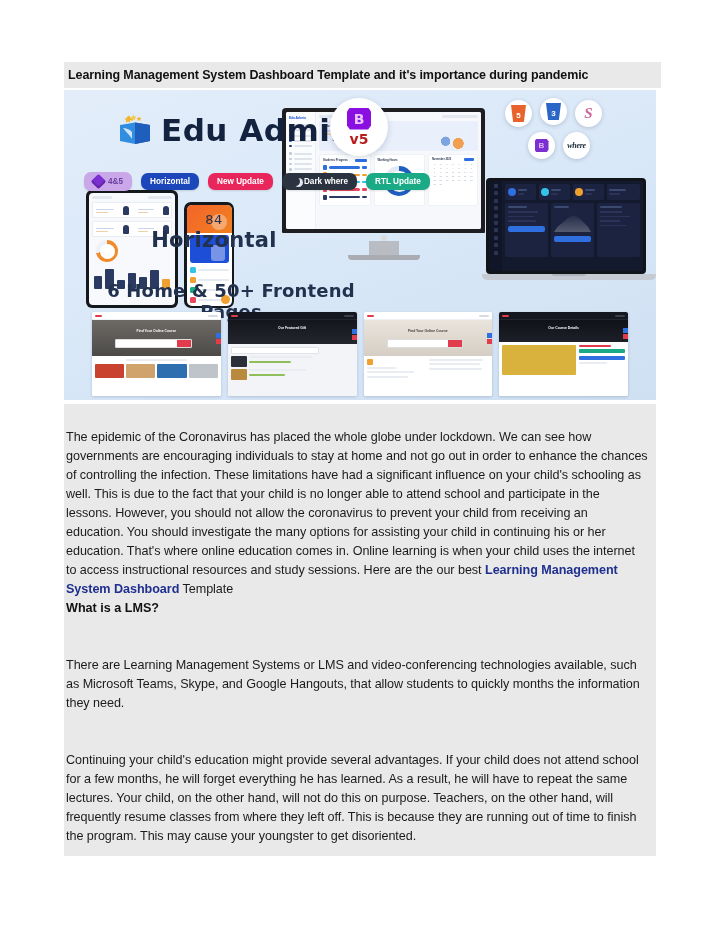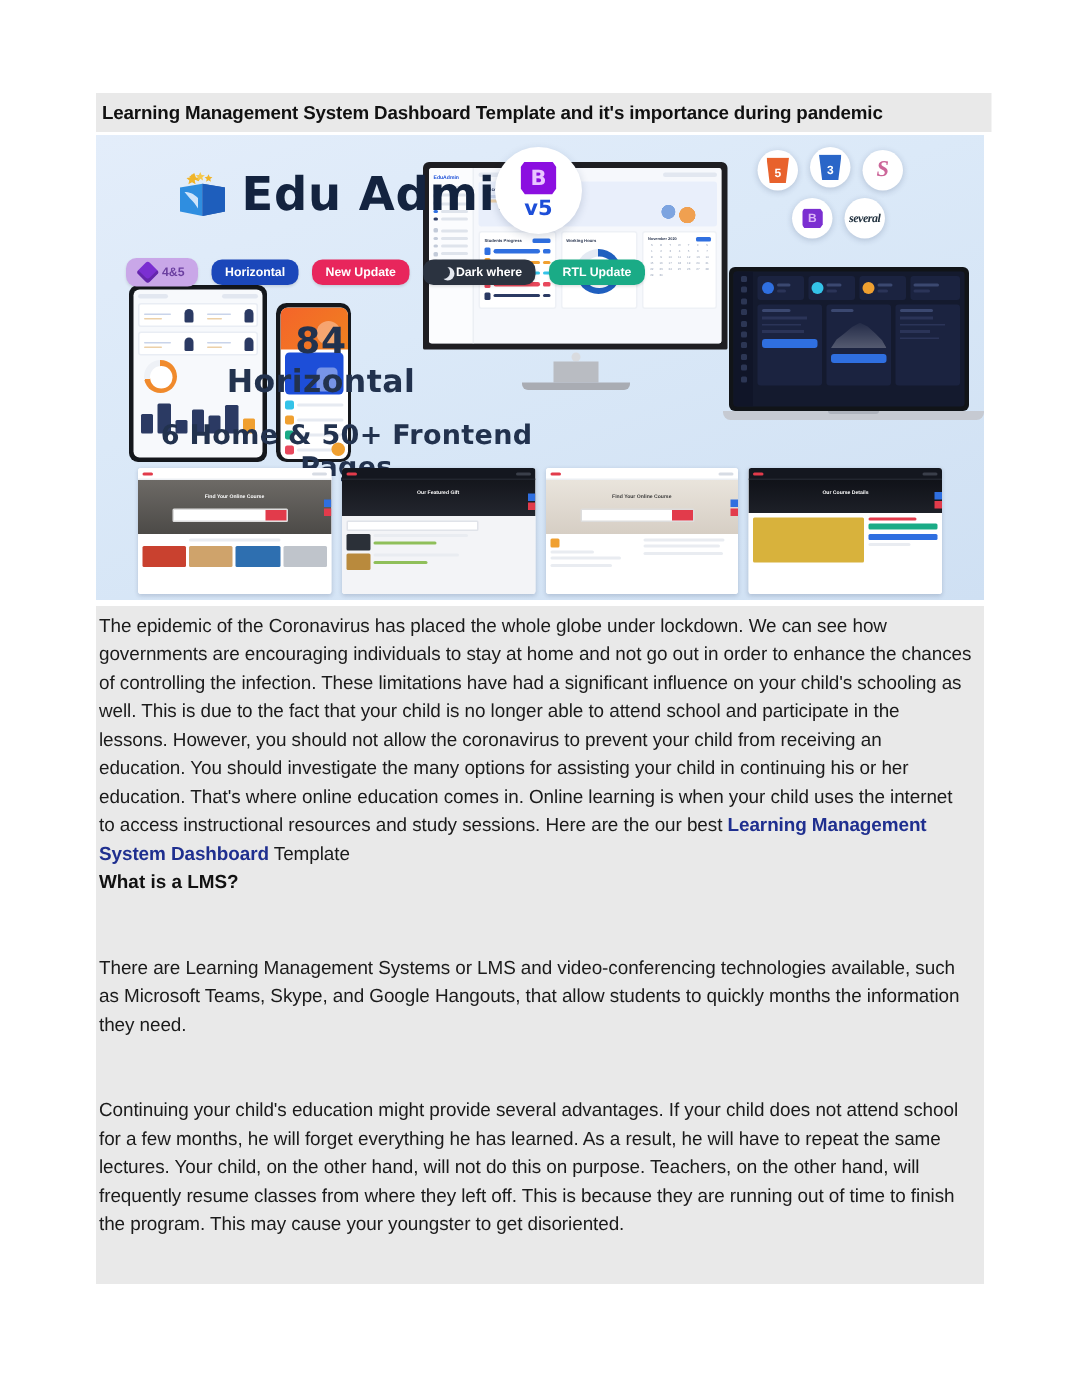--- a/index.html
+++ b/index.html
@@ -51,21 +51,21 @@
   .badge.b-rtl{background:#1aab86;}
   .gem{width:11px;height:11px;background:#7b2fd1;border-radius:2px;transform:rotate(45deg);
        box-shadow:inset -2px -2px 0 rgba(0,0,0,.18);}
   .moon{width:9px;height:9px;border-radius:50%;box-shadow:3px 1px 0 0 #e4e8ef;}
 
   
   .dash-count{
     position:absolute;left:0;top:122px;width:300px;text-align:center;
     color:#22324e;font-family:"DejaVu Sans", sans-serif;
   }
-  .dash-count .n{font-size:24px;font-weight:bold;line-height:1.25;letter-spacing:.5px;}
+  .dash-count .n{font-size:13px;font-weight:normal;line-height:1.25;letter-spacing:.5px;}
   .dash-count .l{font-size:21px;font-weight:bold;line-height:1.15;letter-spacing:.3px;}
 
   
   .tagline{
     position:absolute;left:12px;top:190px;width:310px;text-align:center;
     font-size:18px;font-weight:bold;color:#22324e;letter-spacing:.2px;
     font-family:"DejaVu Sans", sans-serif;
   }
 
   
@@ -73,21 +73,21 @@
     position:absolute;left:266px;top:8px;width:58px;height:58px;border-radius:50%;
     background:#fff;box-shadow:0 2px 6px rgba(30,50,90,.18);
     display:flex;flex-direction:column;align-items:center;justify-content:center;gap:1px;
   }
   .bs-hex{
     width:24px;height:22px;background:#8b0fe0;
     clip-path:polygon(12% 0,88% 0,100% 18%,100% 82%,88% 100%,12% 100%,0 82%,0 18%);
     display:flex;align-items:center;justify-content:center;
     color:#e9c6ff;font-size:14px;font-weight:bold;font-family:"DejaVu Sans",sans-serif;
   }
-  .bs-v{font-size:14px;font-weight:bold;color:#1d4ed8;font-family:"DejaVu Sans",sans-serif;}
+  .bs-v{font-size:14px;font-weight:bold;color:#b91c1c;font-family:"DejaVu Sans",sans-serif;}
 
   
   .tech{position:absolute;width:27px;height:27px;border-radius:50%;background:#fff;
         box-shadow:0 1px 4px rgba(30,50,90,.22);display:flex;align-items:center;justify-content:center;
         font-size:9px;font-weight:bold;overflow:hidden;}
   .tech .shield{width:15px;height:17px;clip-path:polygon(0 0,100% 0,86% 100%,50% 100%,14% 100%);
         display:flex;align-items:flex-end;justify-content:center;padding-bottom:2px;
         font-size:8px;color:#fff;font-weight:bold;box-sizing:border-box;}
   .t-html{left:441px;top:10px;} .t-html .shield{background:#e8622c;}
   .t-css{left:476px;top:8px;}  .t-css .shield{background:#2a66c8;}
@@ -209,21 +209,21 @@
   .th-card{flex:1;height:14px;border-radius:1px;}
   .th-side{position:absolute;right:0;top:36%;display:flex;flex-direction:column;gap:1.5px;}
   .th-side span{width:5px;height:5px;background:#2f6fe0;display:block;}
   .th-side span.r{background:#e23b4b;}
 
   
   .article{
     position:absolute;left:64px;top:404px;width:592px;height:452px;
     background:#e9e9e9;
     box-sizing:border-box;
-    padding:4px 8px 10px 2px;
+    padding:24px 8px 10px 2px;
   }
   .article p{
     margin:0;
     font-size:12.6px;
     line-height:19px;
     color:#1b1b1b;
     letter-spacing:-0.05px;
   }
   .article p.gap2{margin-top:38px;}
   .article .lnk{color:#1f2f8f;font-weight:bold;}
@@ -575,21 +575,21 @@
     <div class="tech t-css">
         <span class="shield">3</span>
       </div>
     <div class="tech t-sass">
         <span class="sass-g">S</span>
       </div>
     <div class="tech t-bs">
         <span class="bhex">B</span>
       </div>
     <div class="tech t-jq">
-        <span class="jqt">several</span>
+        <span class="jqt">where</span>
       </div>
 
     <div class="badges">
       <div class="badge b-45">
         <span class="gem"></span>
         <span>4&amp;5</span>
       </div>
       <div class="badge b-hz">
         <span>Horizontal</span>
       </div>

